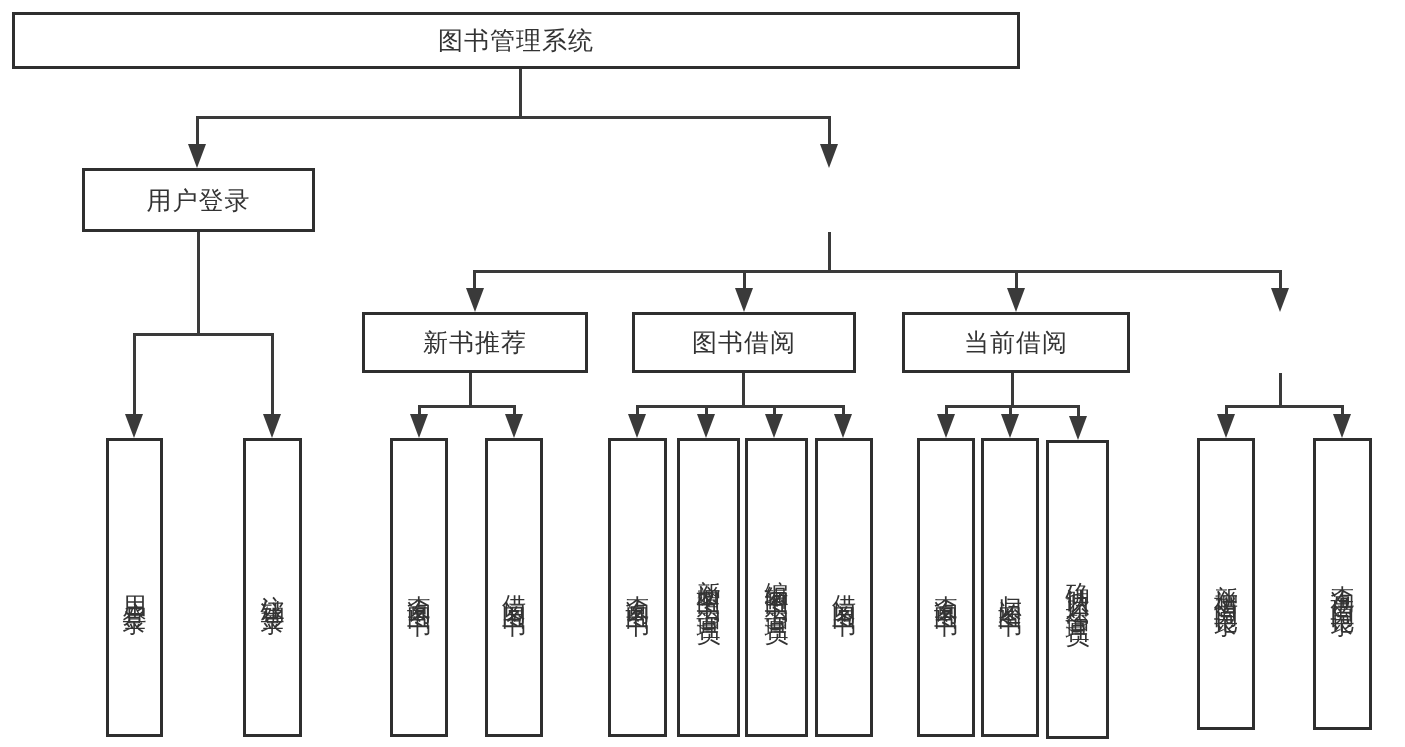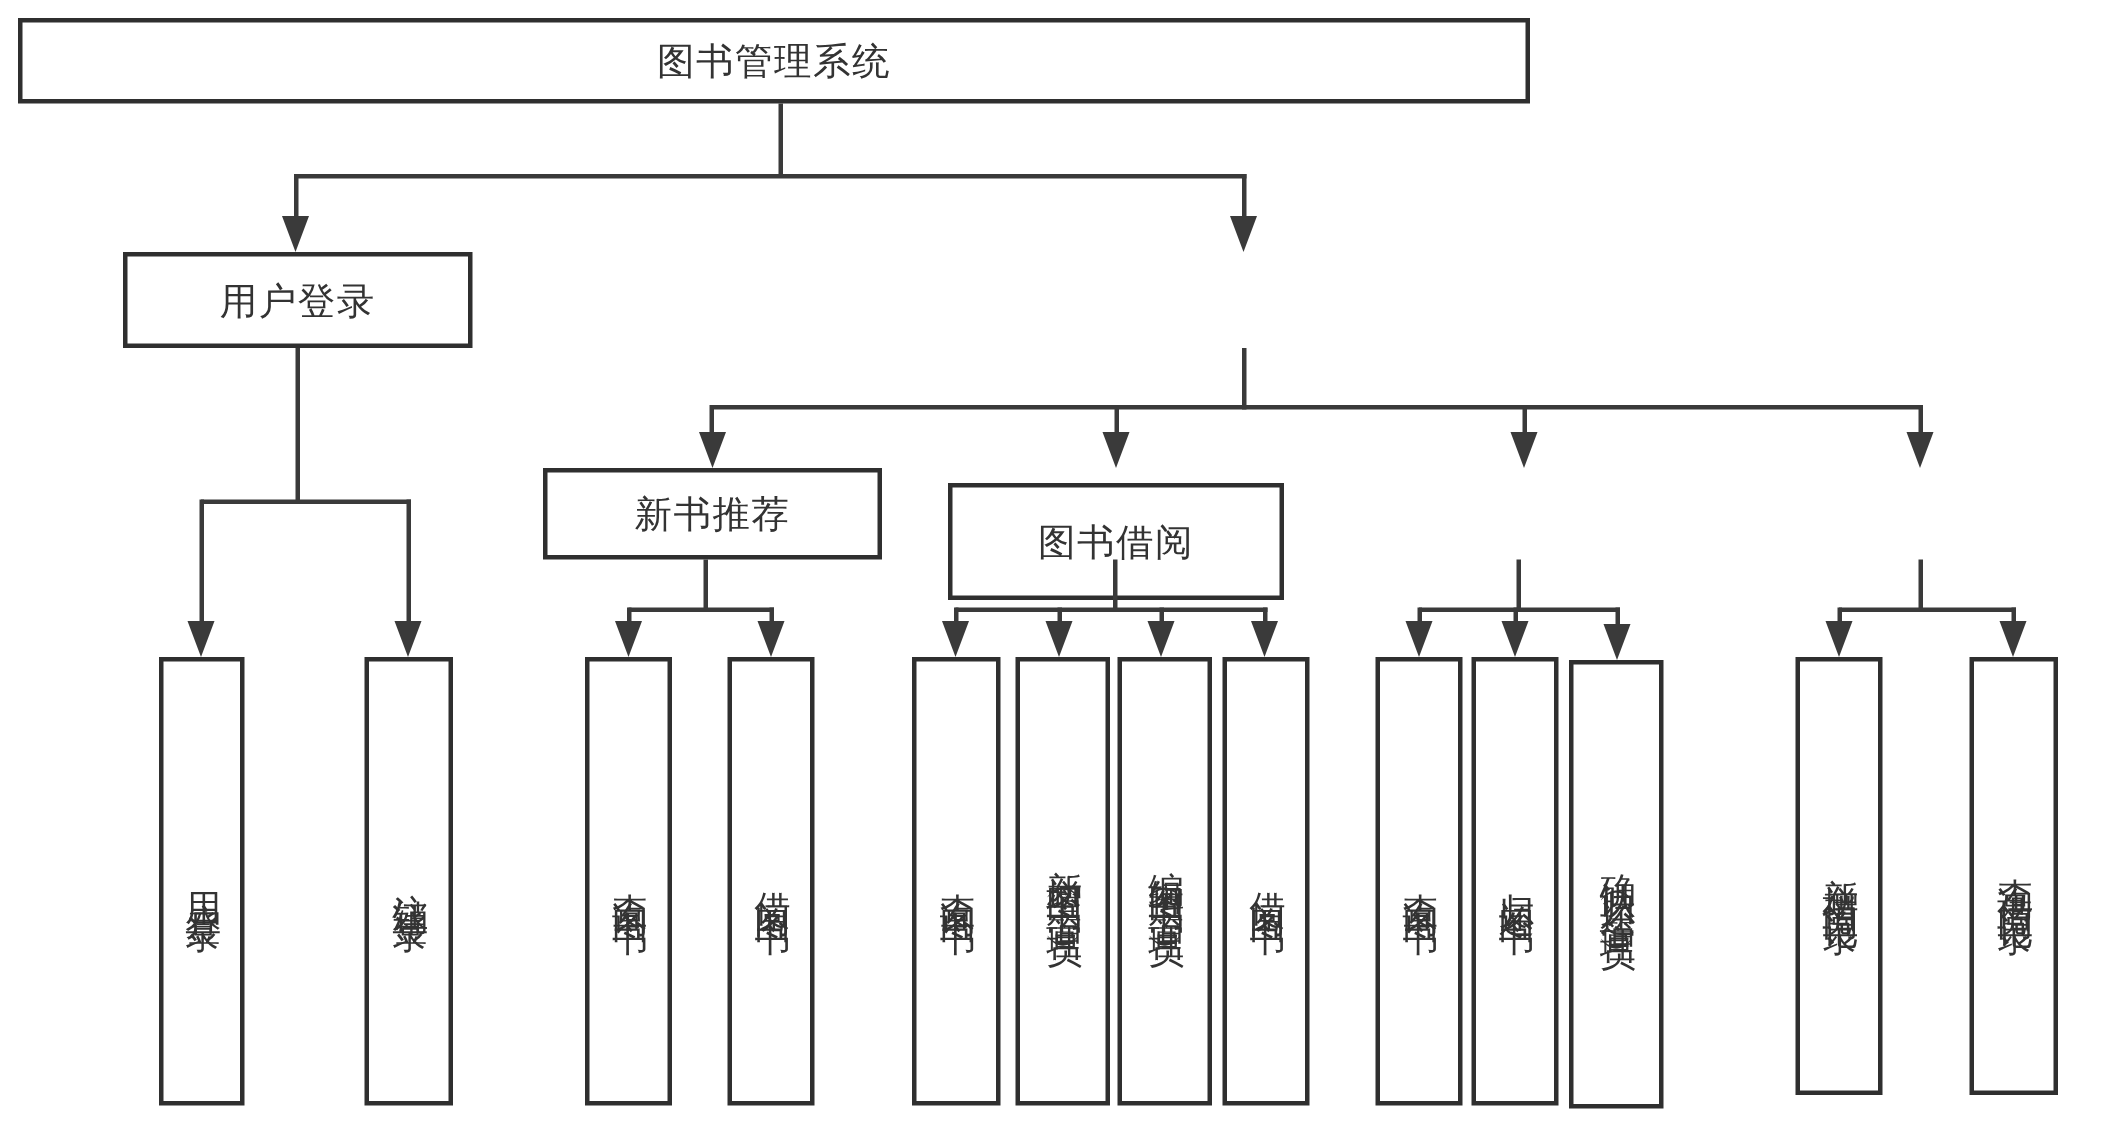--- a/index.html
+++ b/index.html
@@ -85,22 +85,25 @@
   <div class="vline" style="left:743px;top:270px;height:22px"></div>
   <div class="arrow" style="left:735px;top:288px"></div>
   <div class="vline" style="left:1015px;top:270px;height:22px"></div>
   <div class="arrow" style="left:1007px;top:288px"></div>
   <div class="vline" style="left:1279px;top:270px;height:22px"></div>
   <div class="arrow" style="left:1271px;top:288px"></div>
 
   <div class="box" style="left:362px;top:312px;width:226px;height:61px">
     <span class="hlabel">新书推荐</span>
   </div>
-  <div class="box" style="left:632px;top:322px;width:224px;height:78px">
+  <div class="box" style="left:632px;top:312px;width:224px;height:61px">
     <span class="hlabel">图书借阅</span>
+  </div>
+  <div class="box" style="left:902px;top:312px;width:228px;height:61px">
+    <span class="hlabel">当前借阅</span>
   </div>
 
   <div class="vline" style="left:469px;top:373px;height:34px"></div>
   <div class="hline" style="left:419px;top:405px;width:97px"></div>
   <div class="vline" style="left:418px;top:405px;height:12px"></div>
   <div class="arrow" style="left:410px;top:414px"></div>
   <div class="vline" style="left:513px;top:405px;height:12px"></div>
   <div class="arrow" style="left:505px;top:414px"></div>
 
   <div class="vline" style="left:742px;top:373px;height:34px"></div>

